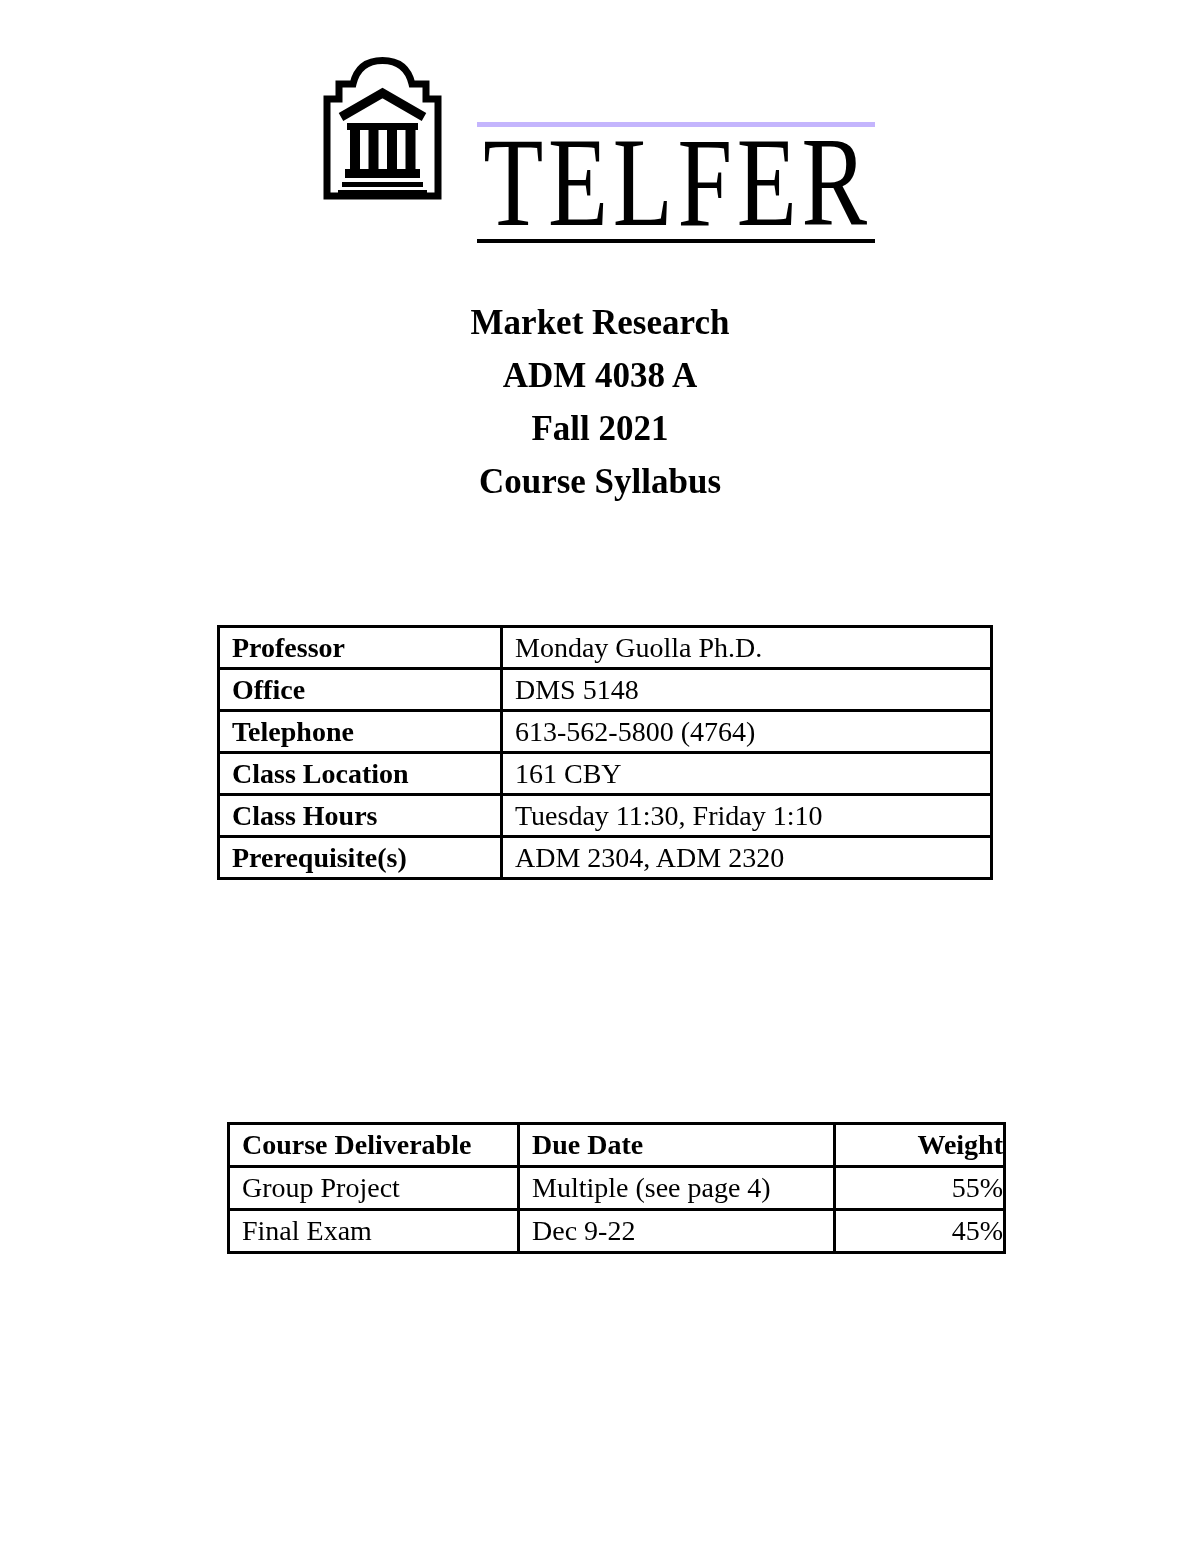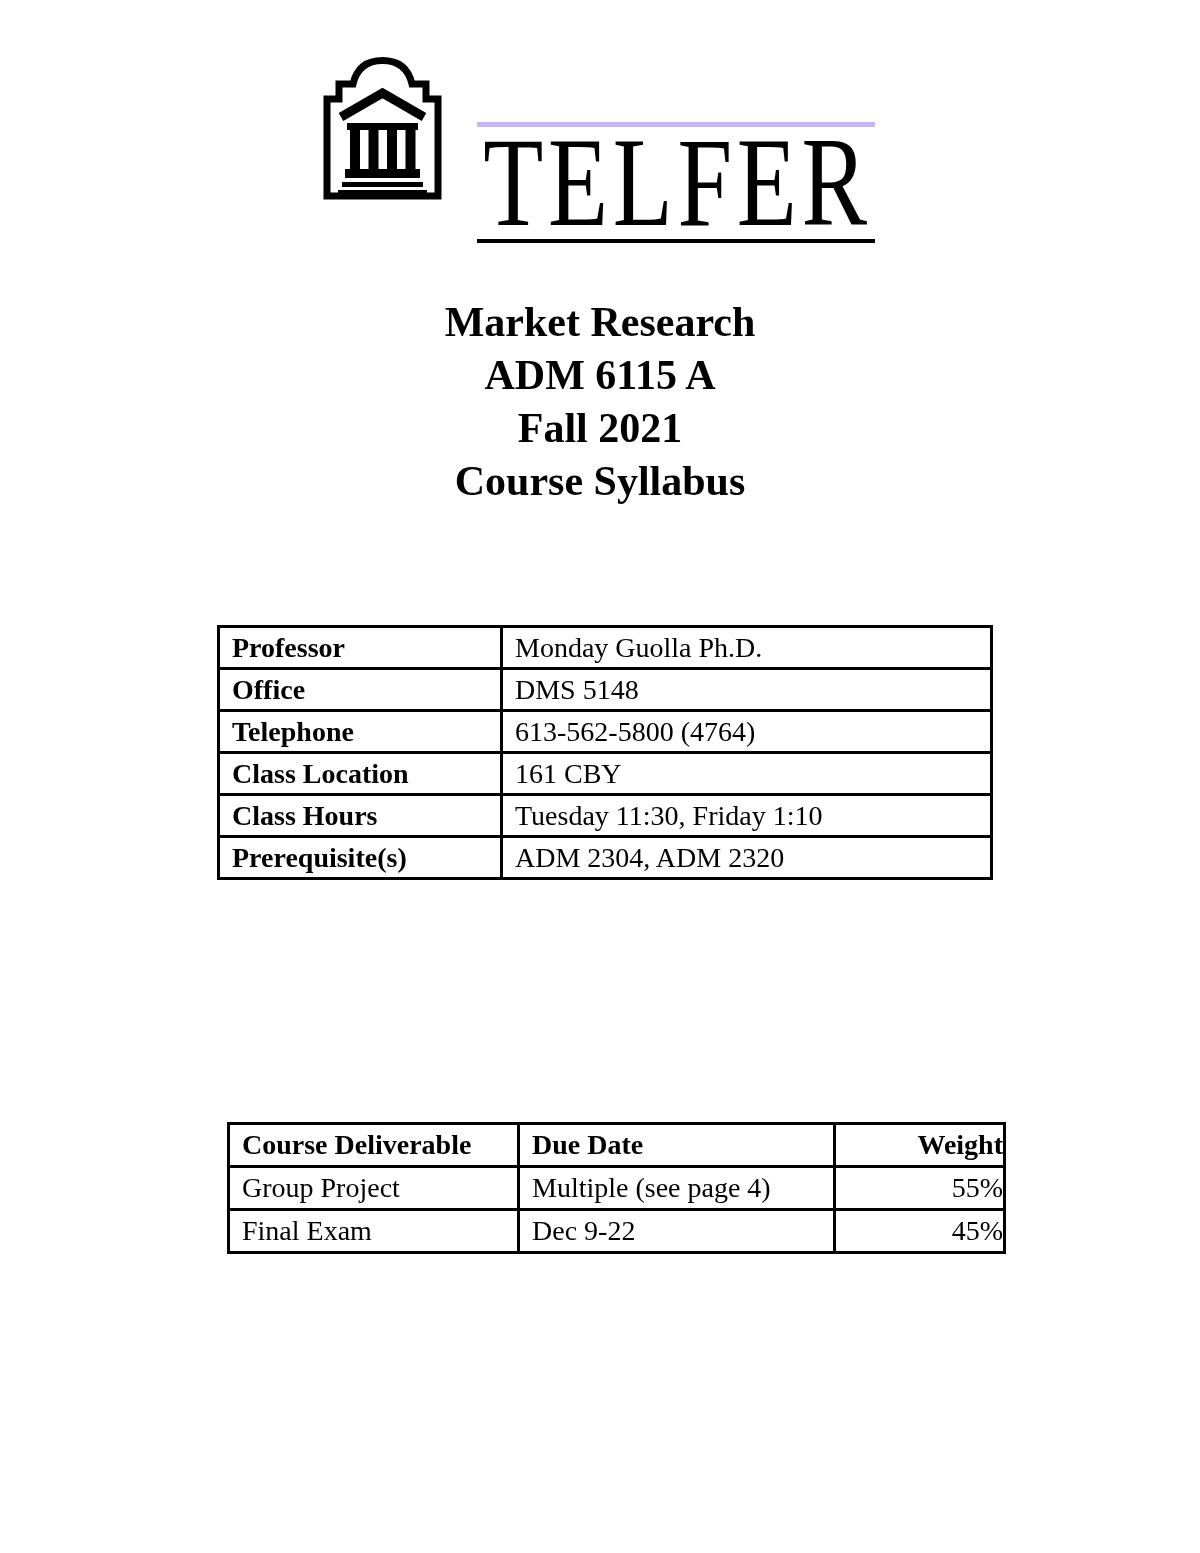--- a/index.html
+++ b/index.html
@@ -43,21 +43,21 @@
   }
 
   
   .title-block {
     position: absolute;
     top: 296px;
     left: 0;
     width: 100%;
     text-align: center;
     font-weight: bold;
-    font-size: 42px;
+    font-size: 35px;
     line-height: 53px;
   }
 
   
   table {
     border-collapse: collapse;
     font-size: 28px;
     table-layout: fixed;
   }
   th, td {
@@ -118,21 +118,21 @@
     <rect x="20" y="125" width="81" height="5" fill="#000"></rect>
     <rect x="16" y="133" width="89" height="5" fill="#000"></rect>
   </svg>
 
   <div class="wordmark-box">
     <div class="wordmark-text">TELFER</div>
   </div>
 
   <section class="title-block">
     <div>Market Research</div>
-    <div>ADM 6115 A</div>
+    <div>ADM 4038 A</div>
     <div>Fall 2021</div>
     <div>Course Syllabus</div>
   </section>
 
   <table class="info-table">
     <colgroup>
         <col style="width:283px">
         <col>
       </colgroup>
     <tbody>

